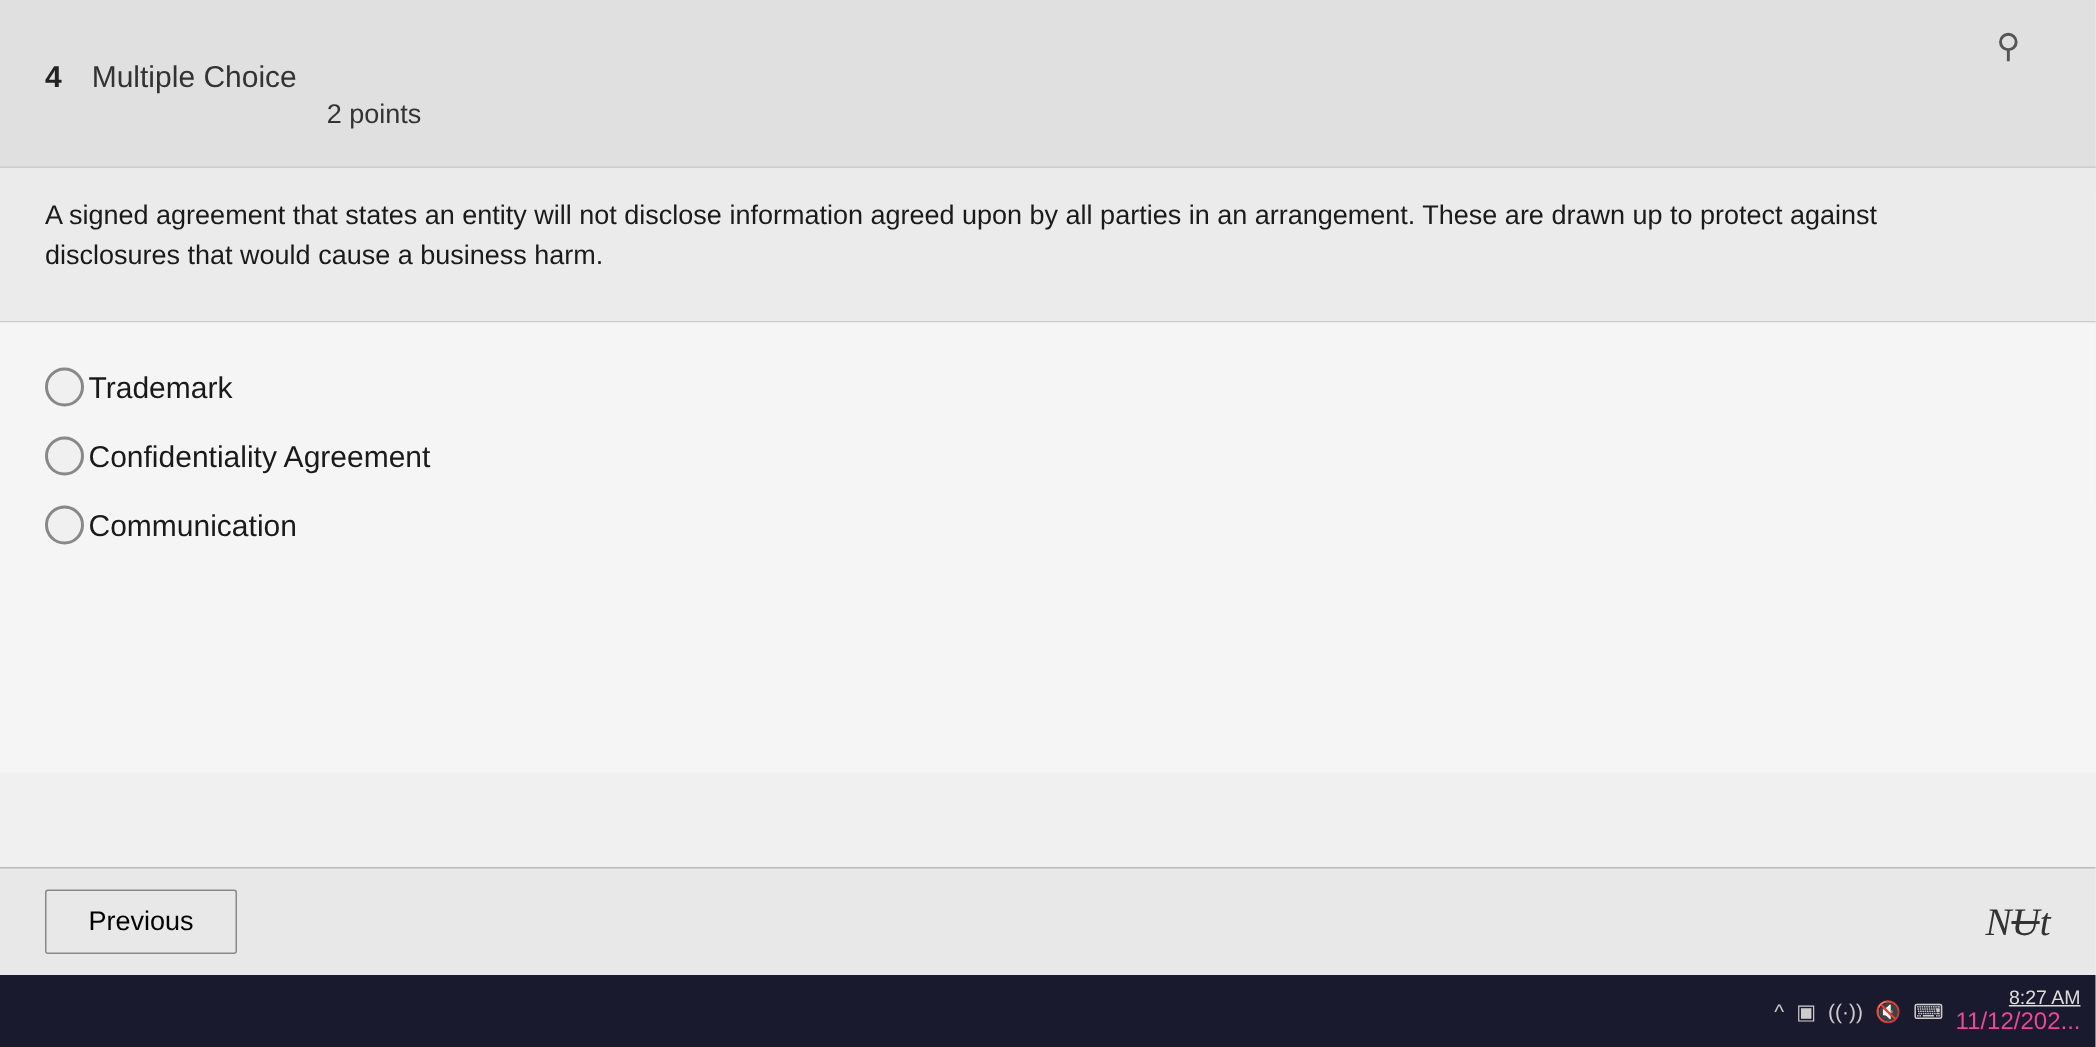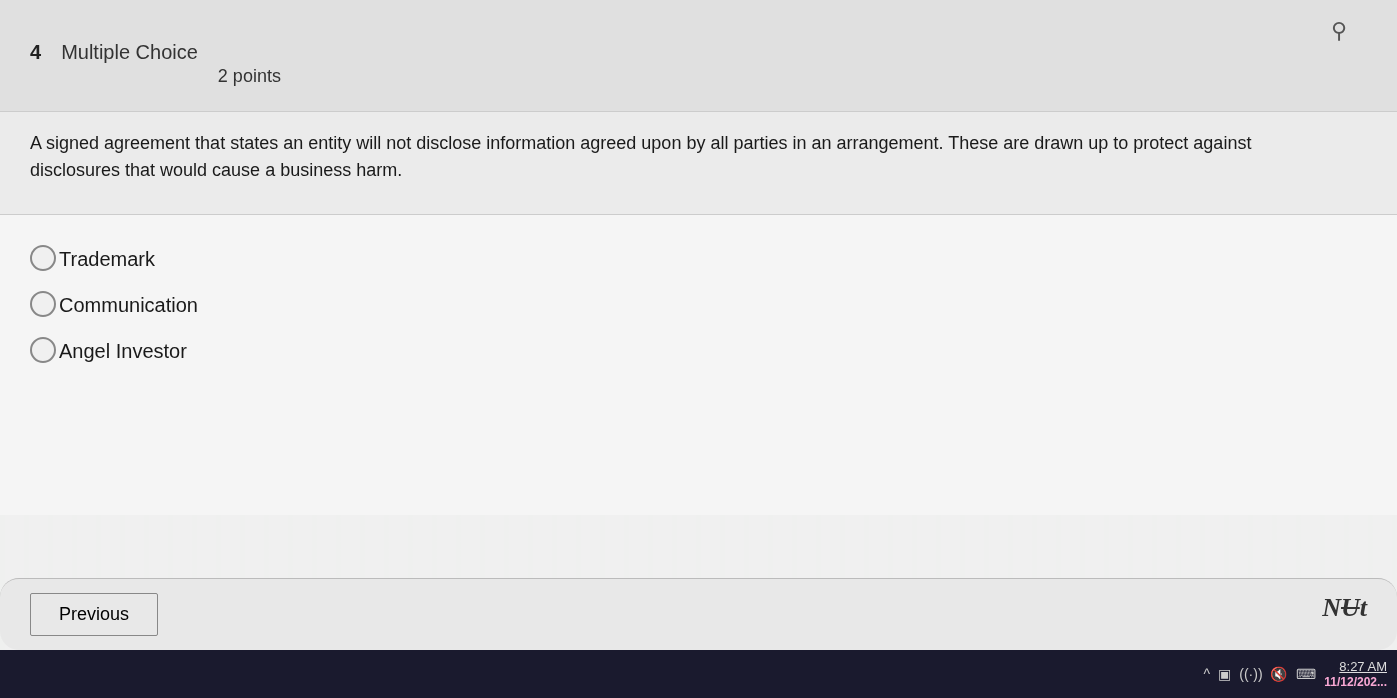--- a/index.html
+++ b/index.html
@@ -140,21 +140,21 @@
       background: #e8e8e8;
       font-size: 18px;
       cursor: pointer;
       border-radius: 2px;
     }
 
     .next-icon {
       font-size: 28px;
       color: #333;
       font-style: italic;
-      font-weight: bold;
+      font-weight: normal;
       font-family: 'Segoe UI', serif;
     }
 
     
     .taskbar {
       position: absolute;
       bottom: 0;
       left: 0;
       width: 100%;
       height: 48px;
@@ -169,23 +169,22 @@
 
     .taskbar-time {
       color: #ddd;
       font-size: 13px;
       text-align: right;
       line-height: 1.3;
       text-decoration: underline;
     }
 
     .taskbar-date {
-      color: #f9a8d4;
-      font-size: 12px;
-      font-weight: bold;
+      color: #ec4899;
+      font-size: 16px;
     }
 
     .system-tray {
       display: flex;
       align-items: center;
       gap: 8px;
     }
 
     .tray-item {
       color: #ccc;
@@ -216,35 +215,35 @@
   </div>
 
   <div class="content-section">
     <ul class="options-list">
 
       <li class="option-item">
         <div class="radio-btn"></div>
         <span class="option-label">Trademark</span>
       </li>
 
+      <li class="option-item">
+        <div class="radio-btn"></div>
+        <span class="option-label">Confidentiality Agreement</span>
+      </li>
 
       <li class="option-item">
         <div class="radio-btn"></div>
         <span class="option-label">Communication</span>
       </li>
 
-      <li class="option-item">
-        <div class="radio-btn"></div>
-        <span class="option-label">Angel Investor</span>
-      </li>
 
     </ul>
   </div>
 
-  <div style="position:absolute; bottom:0; left:0; width:100%; background:#e8e8e8; border-top:1px solid #bbb; padding:14px 30px; display:flex; justify-content:space-between; border-radius:19px;">
+  <div style="position:absolute; bottom:0; left:0; width:100%; background:#e8e8e8; border-top:1px solid #bbb; padding:14px 30px; display:flex; justify-content:space-between; align-items:center;">
     <button class="prev-button">Previous</button>
     <span class="next-icon" style="font-size:26px; color:#333; font-style:italic;">N<span style="text-decoration:line-through;">U</span>t</span>
   </div>
 
 </div>
 
 <div class="taskbar">
   <div class="system-tray">
     <span class="tray-item">^</span>
     <span class="tray-item">▣</span>

